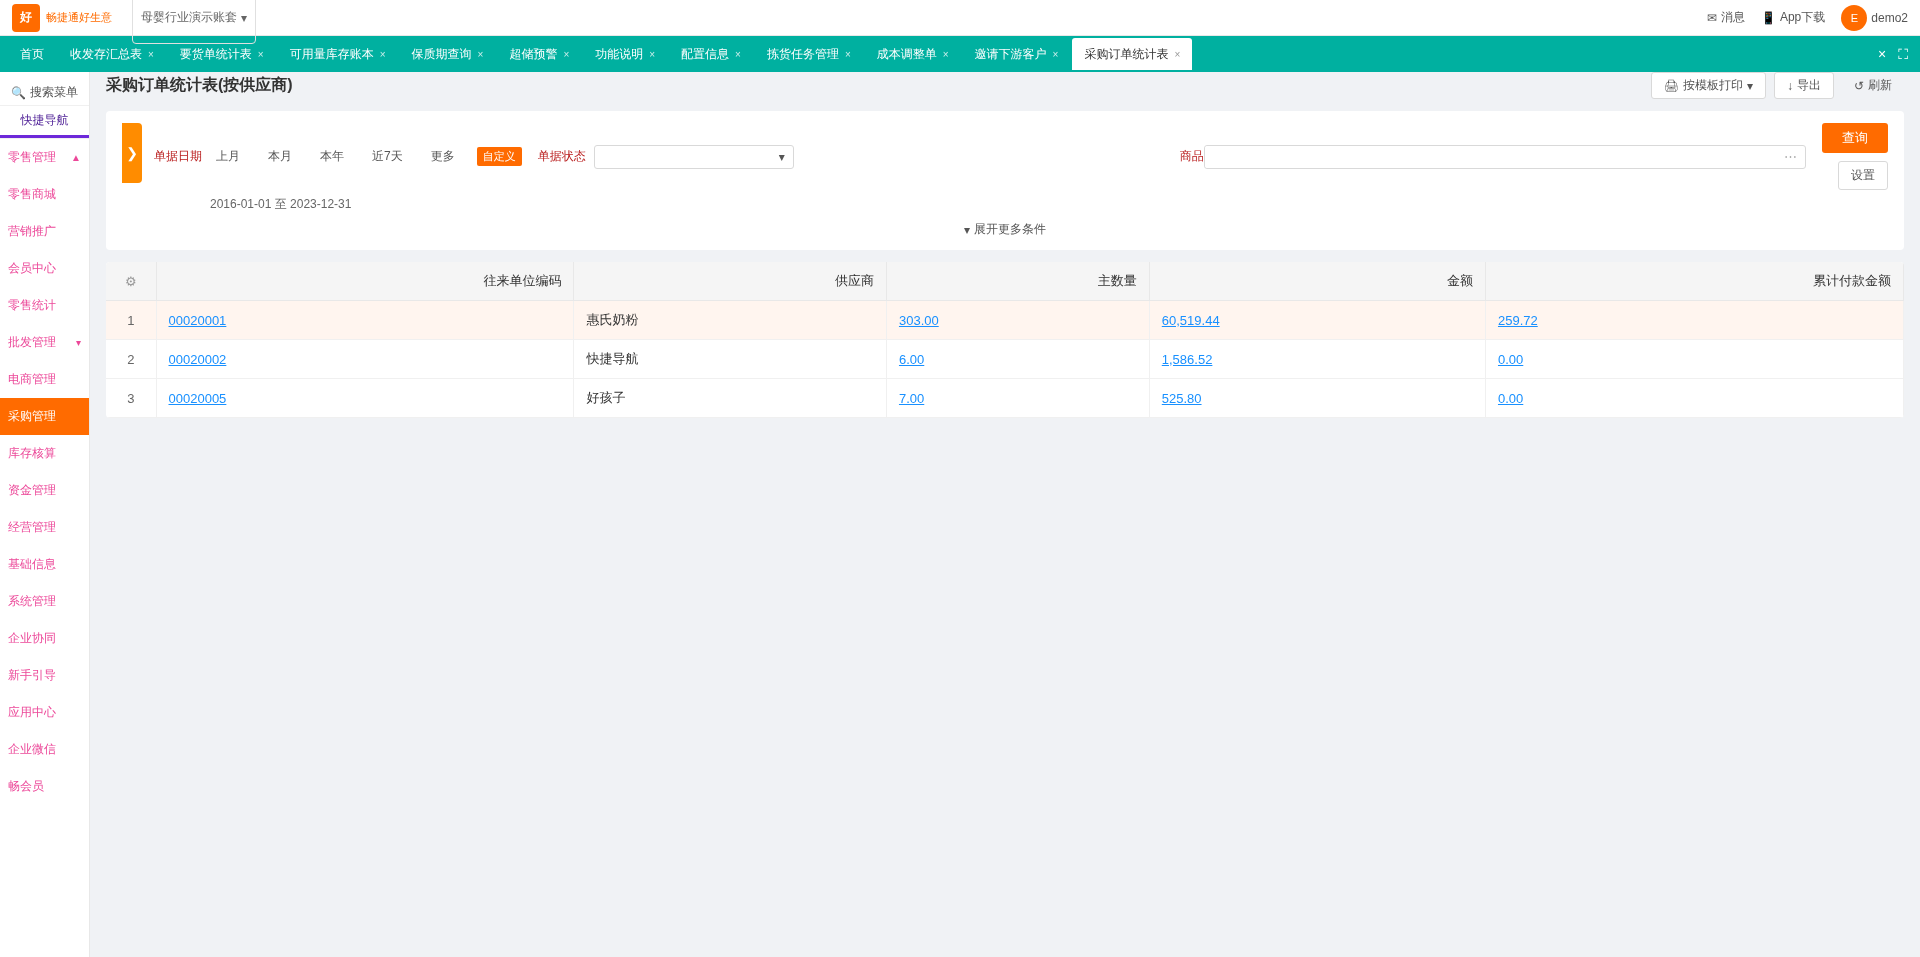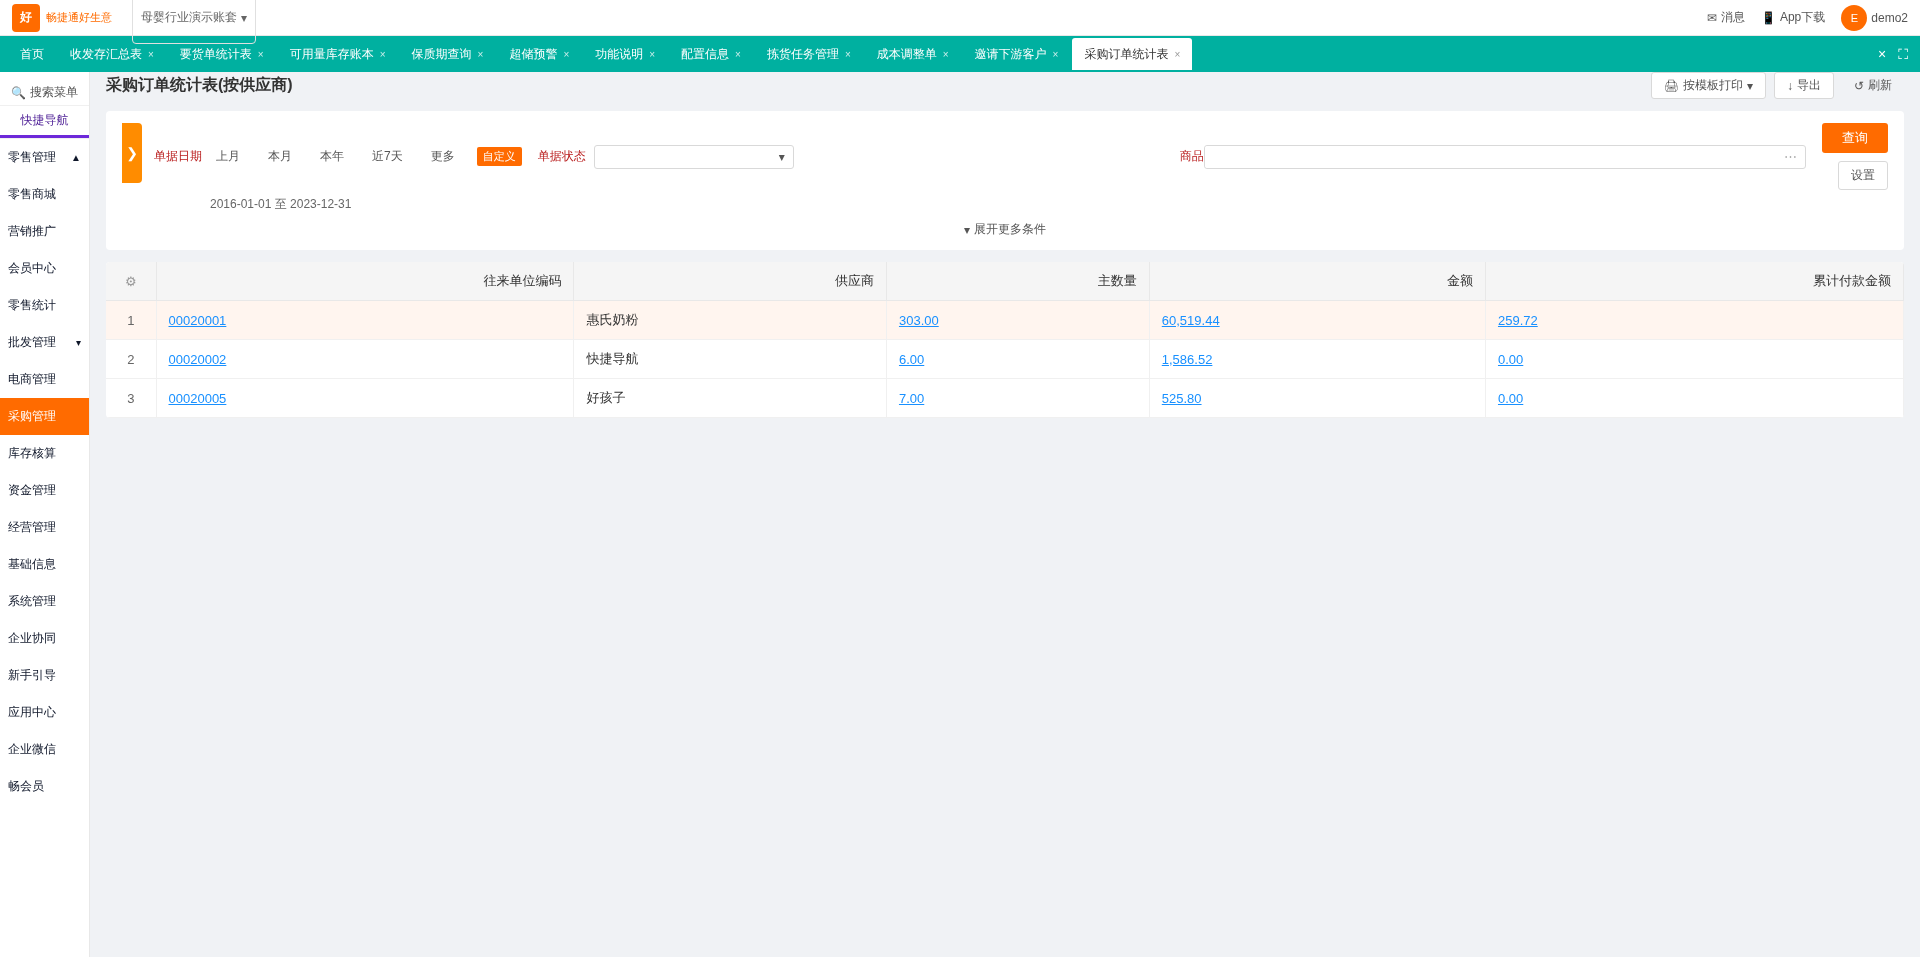--- a/index.html
+++ b/index.html
@@ -26,21 +26,21 @@
     .nav-tabs-right { margin-left: auto; display: flex; align-items: center; gap: 4px; }
     .nav-tab-btn { color: #fff; cursor: pointer; font-size: 14px; padding: 2px 4px; }
 
     
     .main-layout { display: flex; height: calc(957px - 36px - 36px); }
 
     
     .sidebar { width: 90px; background: #fff; border-right: 1px solid #e8e8e8; display: flex; flex-direction: column; padding-top: 8px; }
     .sidebar-search-btn { width: 100%; background: none; border: none; color: #555; font-size: 12px; cursor: pointer; display: flex; align-items: center; justify-content: center; gap: 4px; padding: 4px 0; }
     .sidebar-nav-btn { padding: 6px 4px; text-align: center; font-size: 12px; color: #4c1d95; cursor: pointer; border-bottom: 3px solid #6d28d9; }
-    .sidebar-item { padding: 10px 8px; text-align: center; font-size: 12px; color: #0f172a; cursor: pointer; display: flex; align-items: center; justify-content: space-between; }
+    .sidebar-item { padding: 10px 8px; text-align: center; font-size: 12px; color: #ec4899; cursor: pointer; display: flex; align-items: center; justify-content: space-between; }
     .sidebar-item.active { background: #ff6b00; color: #fff; }
     .sidebar-item .arrow { font-size: 10px; }
 
     
     .content { flex: 1; padding: 0 16px; background: #f0f2f5; overflow: auto; }
 
     
     .page-title-bar { display: flex; align-items: center; justify-content: space-between; margin-bottom: 12px; }
     .page-title { font-size: 16px; font-weight: 600; color: #333; }
     .title-actions { display: flex; align-items: center; gap: 8px; }

